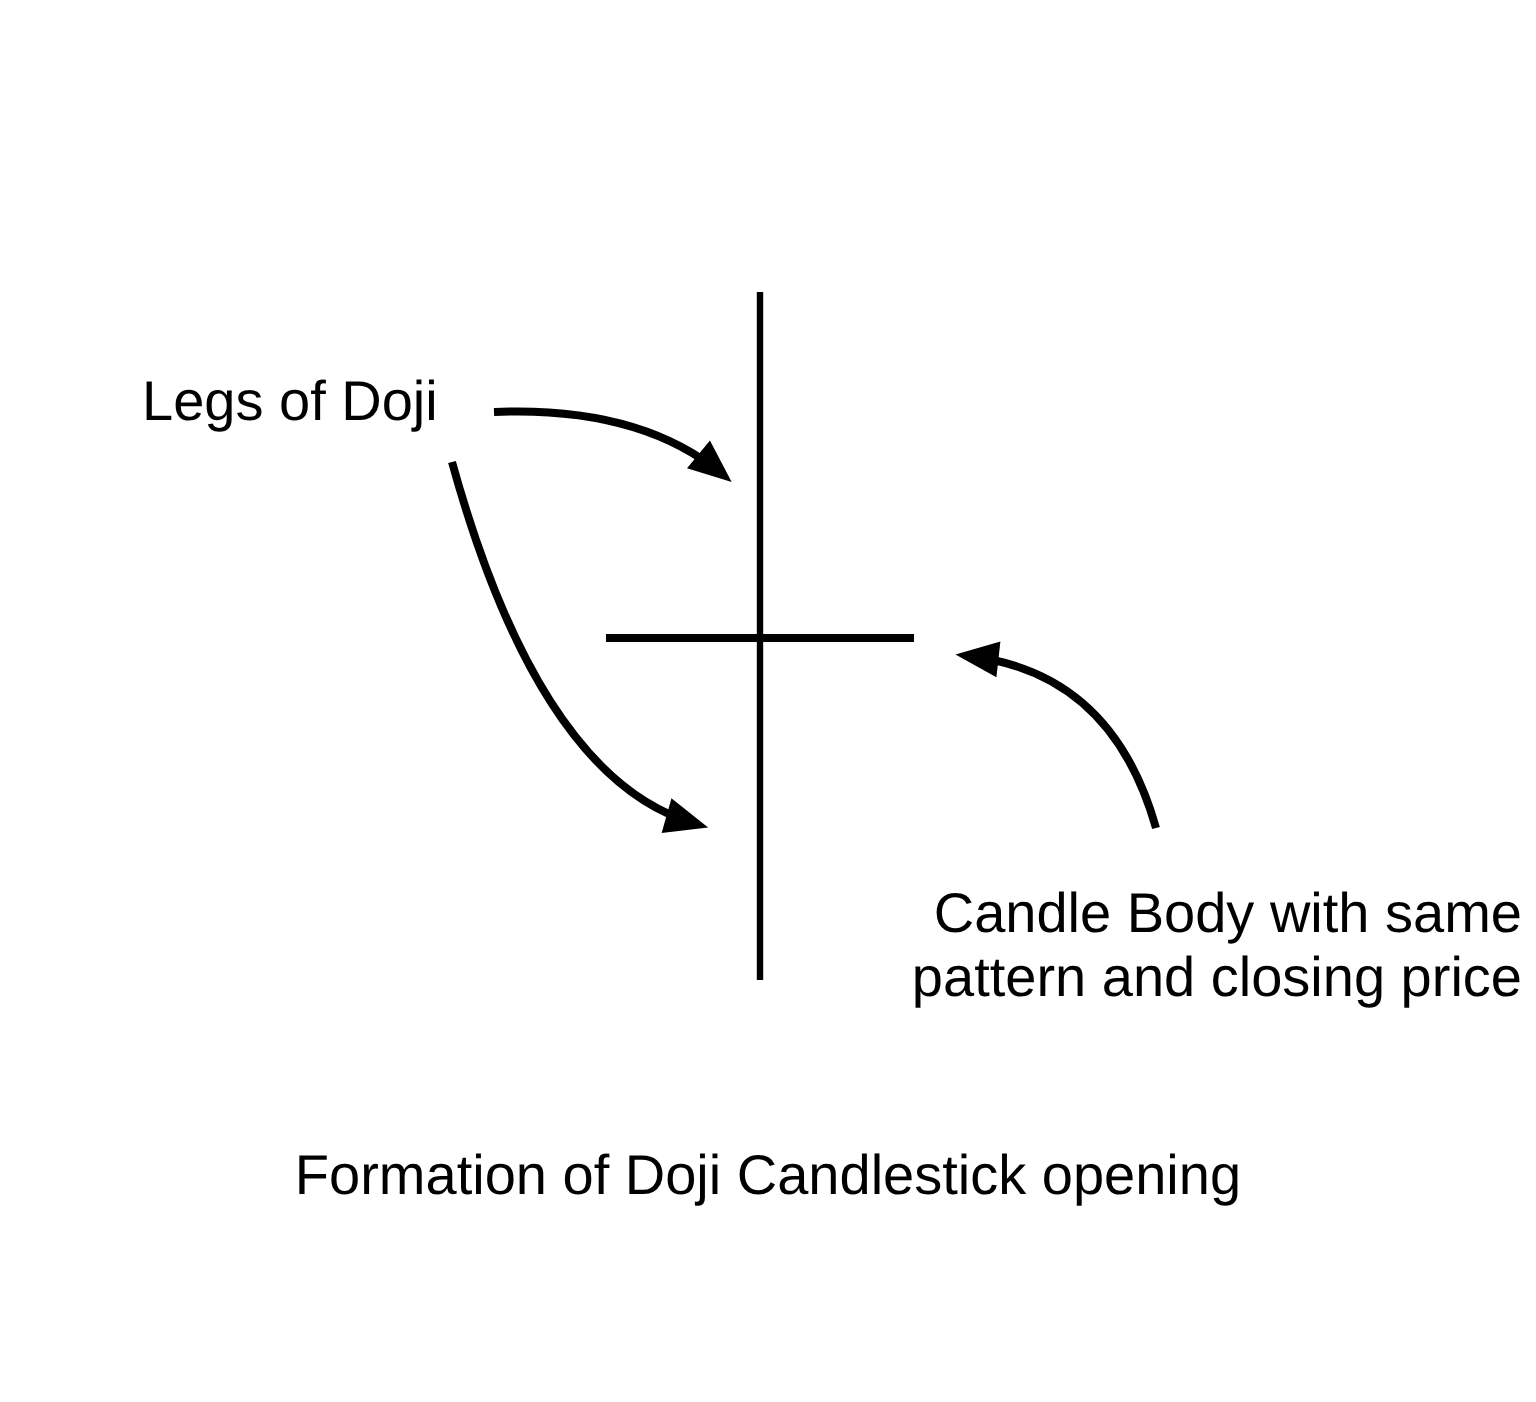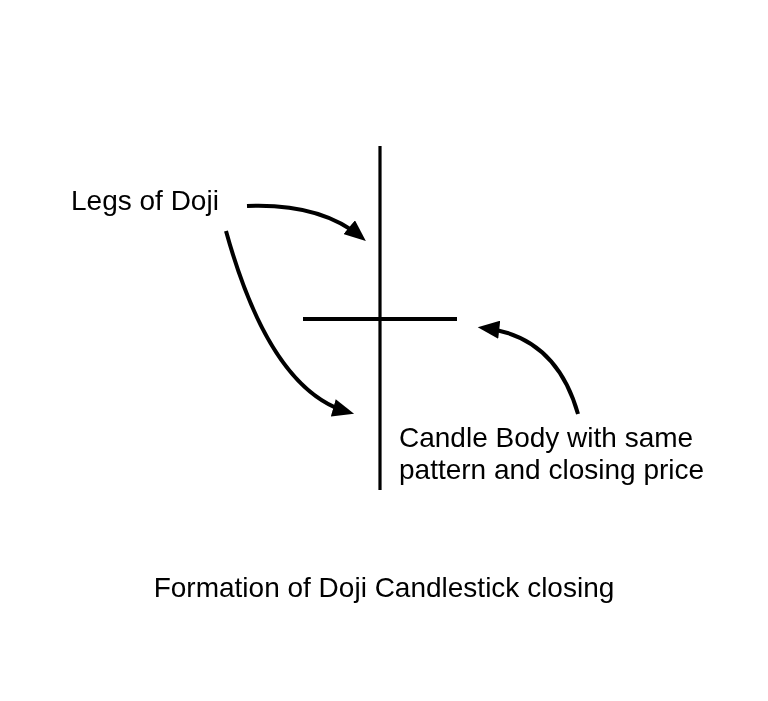--- a/index.html
+++ b/index.html
@@ -33,23 +33,23 @@
     line-height: 32px;
     white-space: nowrap;
     color: #000000;
   }
   .legs-label {
     left: 71px;
     top: 185px;
   }
   .body-label {
     left: 399px;
-    top: 422px;
+    top: 441px;
     width: 362px;
-    text-align: left;
+    text-align: right;
     white-space: normal;
   }
   .caption {
     left: 0;
     top: 572px;
     width: 768px;
     text-align: center;
   }
 </style>
 </head>
@@ -78,15 +78,15 @@
     </g>
   </svg>
 
   <div class="label legs-label">Legs of Doji</div>
 
   <div class="label body-label">
     <span>Candle Body with same</span><br>
     <span>pattern and closing price</span>
   </div>
 
-  <div class="label caption">Formation of Doji Candlestick closing</div>
+  <div class="label caption">Formation of Doji Candlestick opening</div>
 
 </div>
 
 </body></html>

